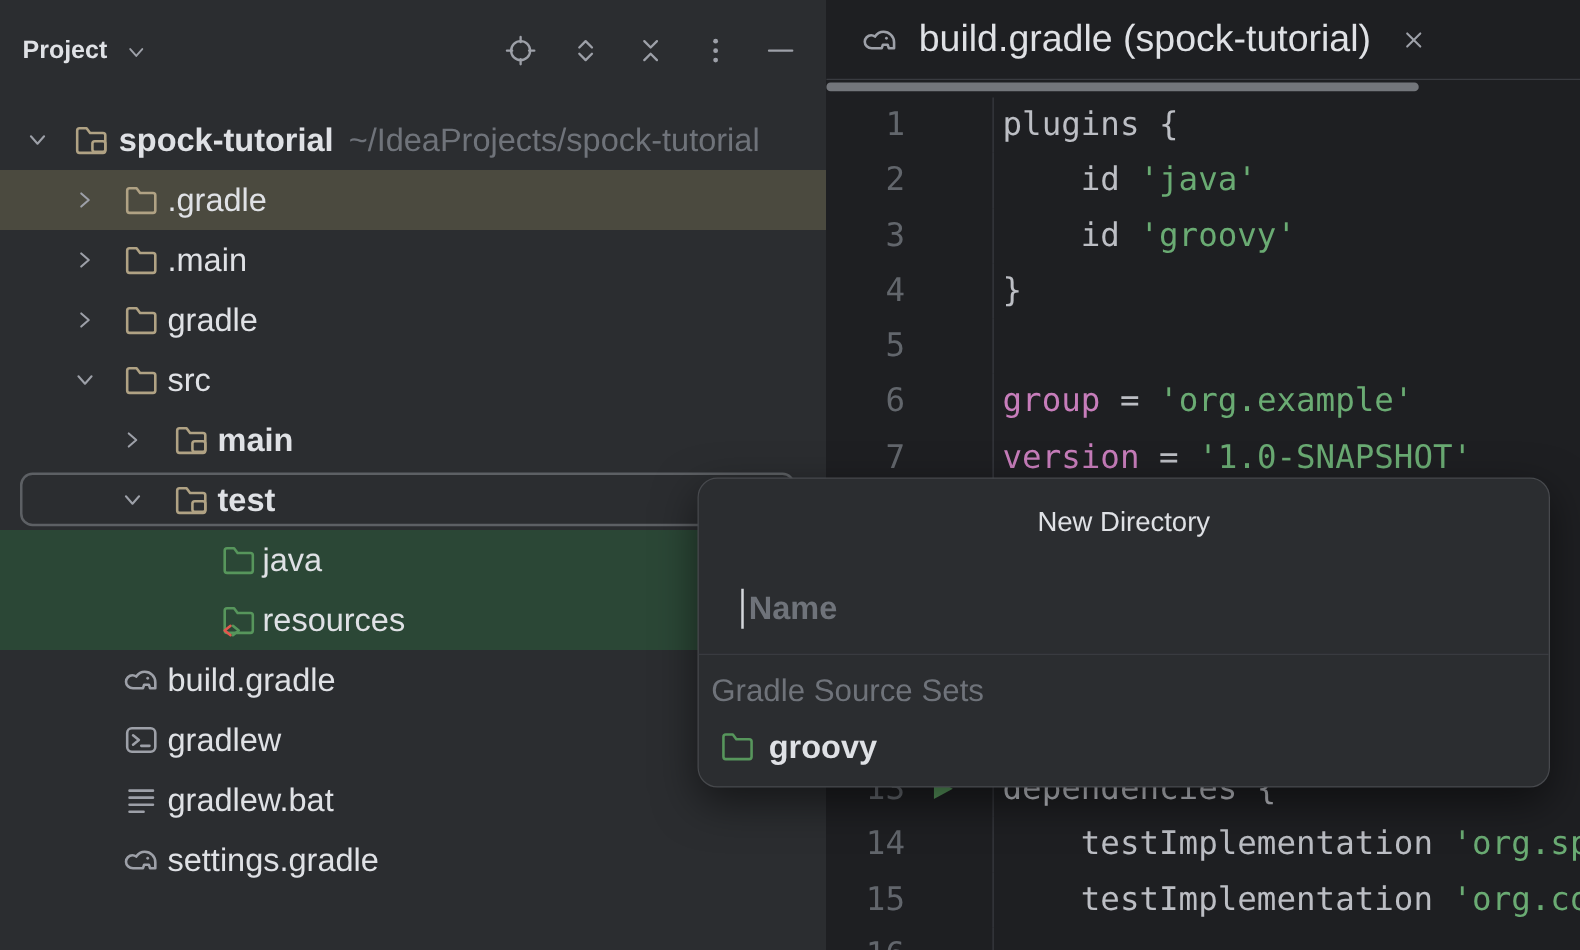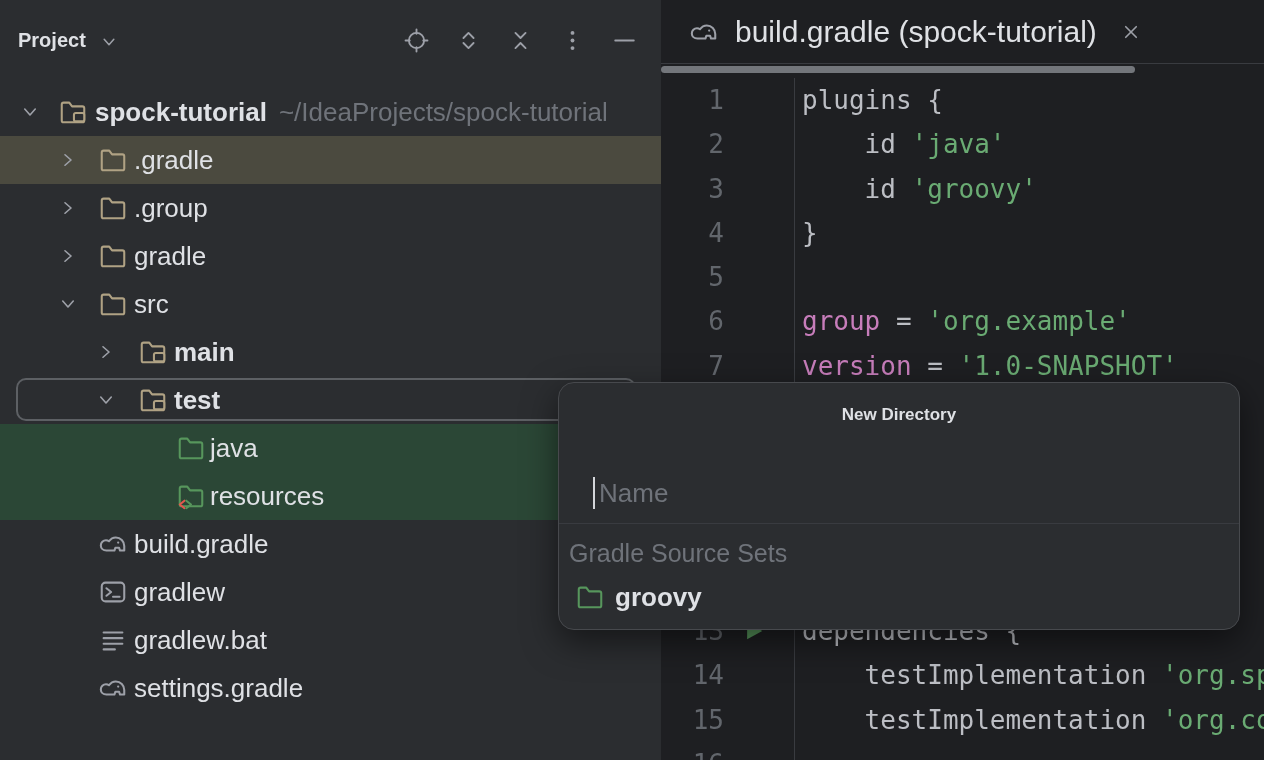--- a/index.html
+++ b/index.html
@@ -50,22 +50,22 @@
   .code-line{display:flex;height:44.25px;align-items:center;}
   .gutter{flex:0 0 134px;height:100%;position:relative;border-right:1px solid var(--divider);}
   .lnum{position:absolute;right:70px;top:50%;transform:translateY(-50%);color:var(--line-number);}
   .run{position:absolute;left:82px;top:50%;transform:translateY(-50%);width:22px;height:25px;cursor:pointer;}
   .code-text{padding-left:7px;white-space:pre;}
   .tok-d{color:var(--code-default);} .tok-s{color:var(--string);} .tok-p{color:var(--property);}
 
   
   .popup{position:absolute;left:558px;top:382px;width:682px;height:248px;background:var(--panel-bg);
          border:1px solid var(--popup-border);border-radius:16px;box-shadow:0 12px 34px rgba(0,0,0,.5);z-index:30;}
-  .popup-title{margin-top:22px;text-align:center;font-size:17px;font-weight:bold;color:var(--text);}
-  .popup-input{position:absolute;top:88px;left:34px;right:34px;height:44px;display:flex;align-items:center;cursor:text;}
+  .popup-title{margin-top:22px;text-align:center;font-size:22px;font-weight:normal;color:var(--text);}
+  .popup-input{position:absolute;top:88px;left:34px;right:34px;height:44px;display:flex;cursor:text;font-weight:bold;}
   .caret{width:2px;height:32px;background:var(--caret);margin-right:4px;}
   .placeholder{font-size:26px;color:var(--muted);}
   .popup-divider{position:absolute;top:140px;left:0;right:0;height:1px;background:var(--divider);}
   .popup-section{position:absolute;top:152px;left:10px;height:36px;display:flex;align-items:center;font-size:25px;color:var(--muted);}
   .popup-options{position:absolute;top:190px;left:6px;right:6px;}
   .popup-option{height:48px;display:flex;align-items:center;padding-left:10px;border-radius:8px;cursor:pointer;}
   .popup-option .oic{width:30px;height:30px;color:var(--folder-green);margin-right:10px;}
   .popup-option .olbl{font-size:26px;color:var(--text);font-weight:bold;}
 </style>
 </head>
@@ -161,21 +161,21 @@
           <span class="ch" style="left: 56px;">
             <svg viewBox="0 0 32 32" xmlns="http://www.w3.org/2000/svg">
               <polyline points="12 9 20 16 12 23"></polyline>
             </svg>
           </span>
           <span class="tic c-folder" style="left: 98px;">
             <svg viewBox="0 0 32 32" xmlns="http://www.w3.org/2000/svg">
               <path d="M4 8 a2 2 0 0 1 2 -2 h6 l3 4 h11 a2 2 0 0 1 2 2 v13 a2 2 0 0 1 -2 2 H6 a2 2 0 0 1 -2 -2 z"></path>
             </svg>
           </span>
-          <span class="lbl" style="left: 134px;">.group</span>
+          <span class="lbl" style="left: 134px;">.main</span>
         </div>
         <div class="tree-row">
           <span class="ch" style="left: 56px;">
             <svg viewBox="0 0 32 32" xmlns="http://www.w3.org/2000/svg">
               <polyline points="12 9 20 16 12 23"></polyline>
             </svg>
           </span>
           <span class="tic c-folder" style="left: 98px;">
             <svg viewBox="0 0 32 32" xmlns="http://www.w3.org/2000/svg">
               <path d="M4 8 a2 2 0 0 1 2 -2 h6 l3 4 h11 a2 2 0 0 1 2 2 v13 a2 2 0 0 1 -2 2 H6 a2 2 0 0 1 -2 -2 z"></path>

